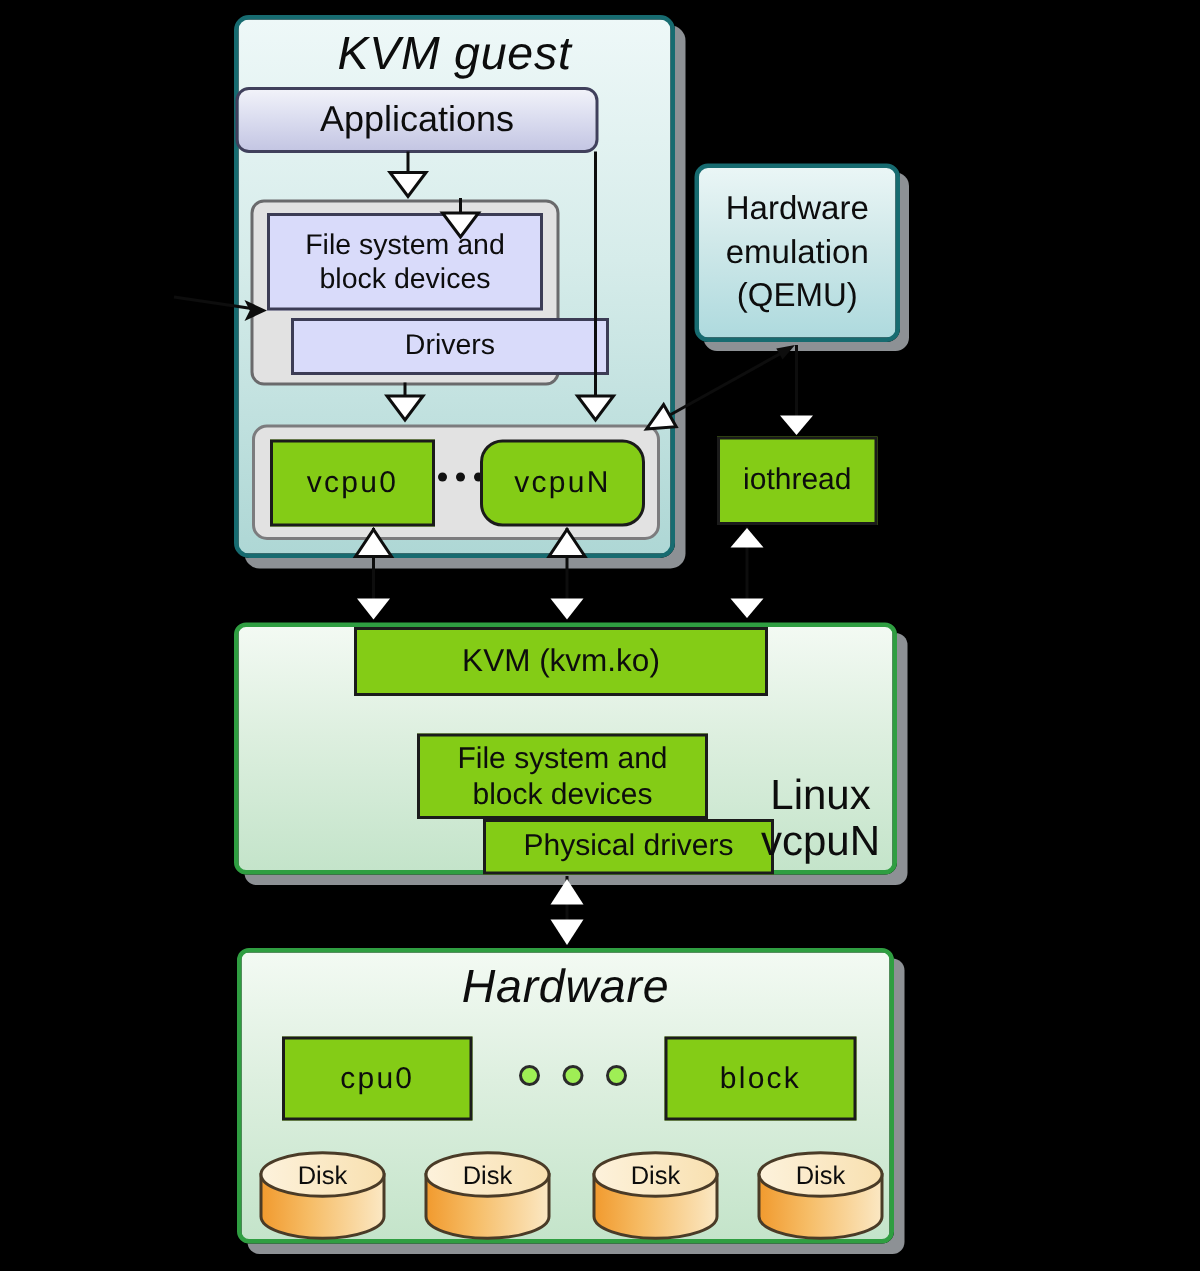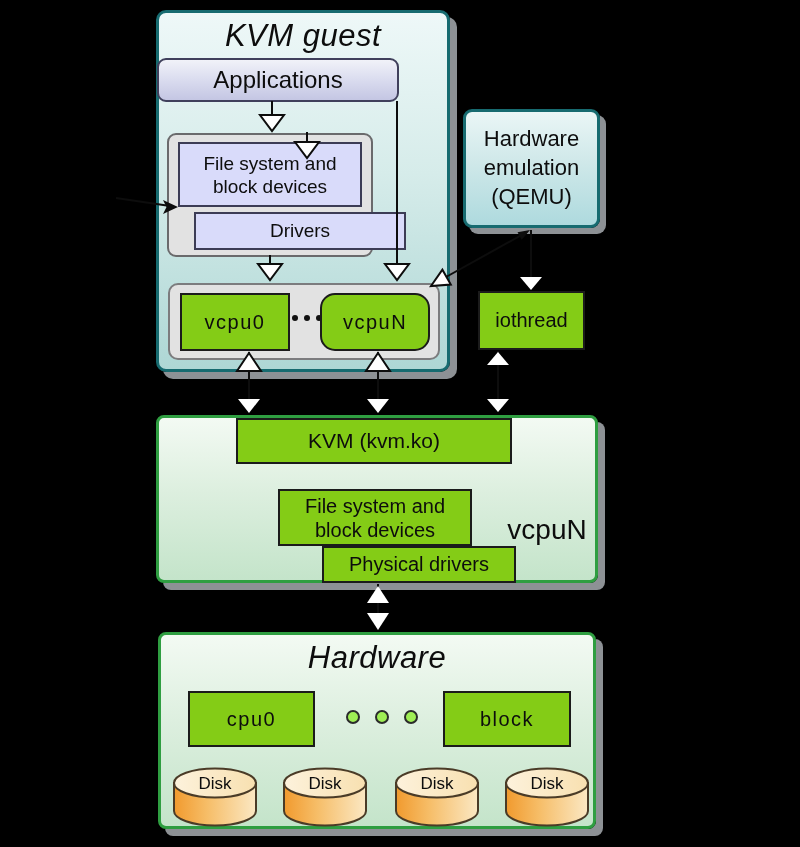--- a/index.html
+++ b/index.html
@@ -106,20 +106,21 @@
   <div class="abs green-box two-line-k" style="left:278px;top:489px;width:194px;height:57px;">
     <span>File system and</span>
     <span>block devices</span>
   </div>
 
   <div class="abs green-box" style="left:278px;top:546px;width:194px;height:37px;font-size:20px;margin-left:44px;">
     <span>Physical drivers</span>
   </div>
 
   <div class="abs" style="left:492px;top:514px;width:110px;text-align:center;font-size:28px;line-height:31px;">
+    <div>Linux</div>
     <div>vcpuN</div>
   </div>
 
   <div class="abs panel-green" style="left:158px;top:632px;width:438px;height:197px;"></div>
 
   <div class="abs section-title" style="left:158px;top:640px;width:438px;">Hardware</div>
 
   <div class="abs green-box mid-label spaced" style="left:188px;top:691px;width:127px;height:56px;">
     <span>cpu0</span>
   </div>

